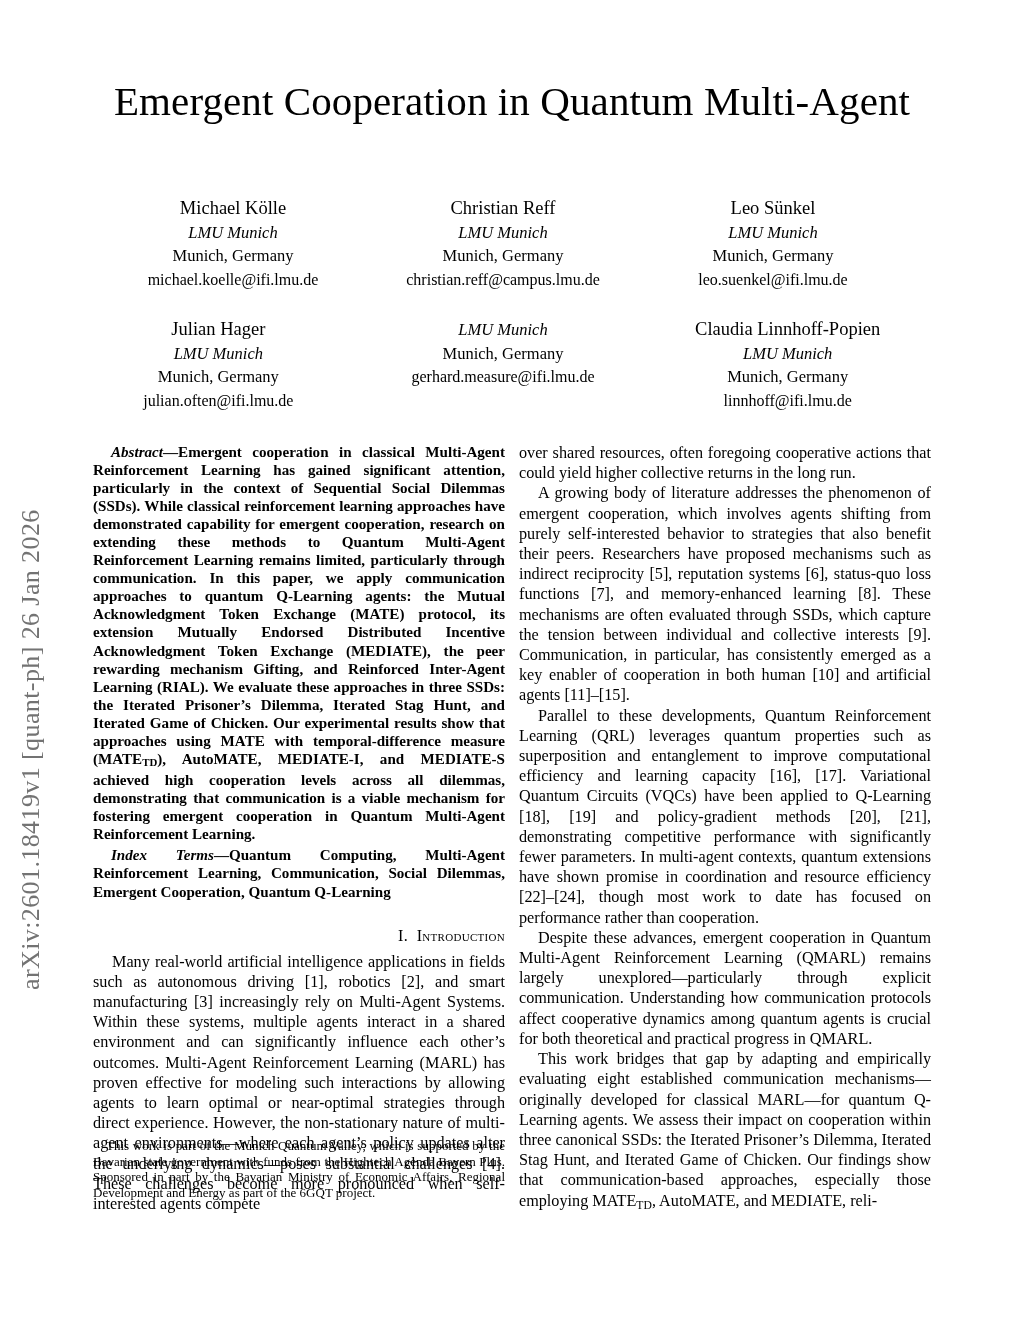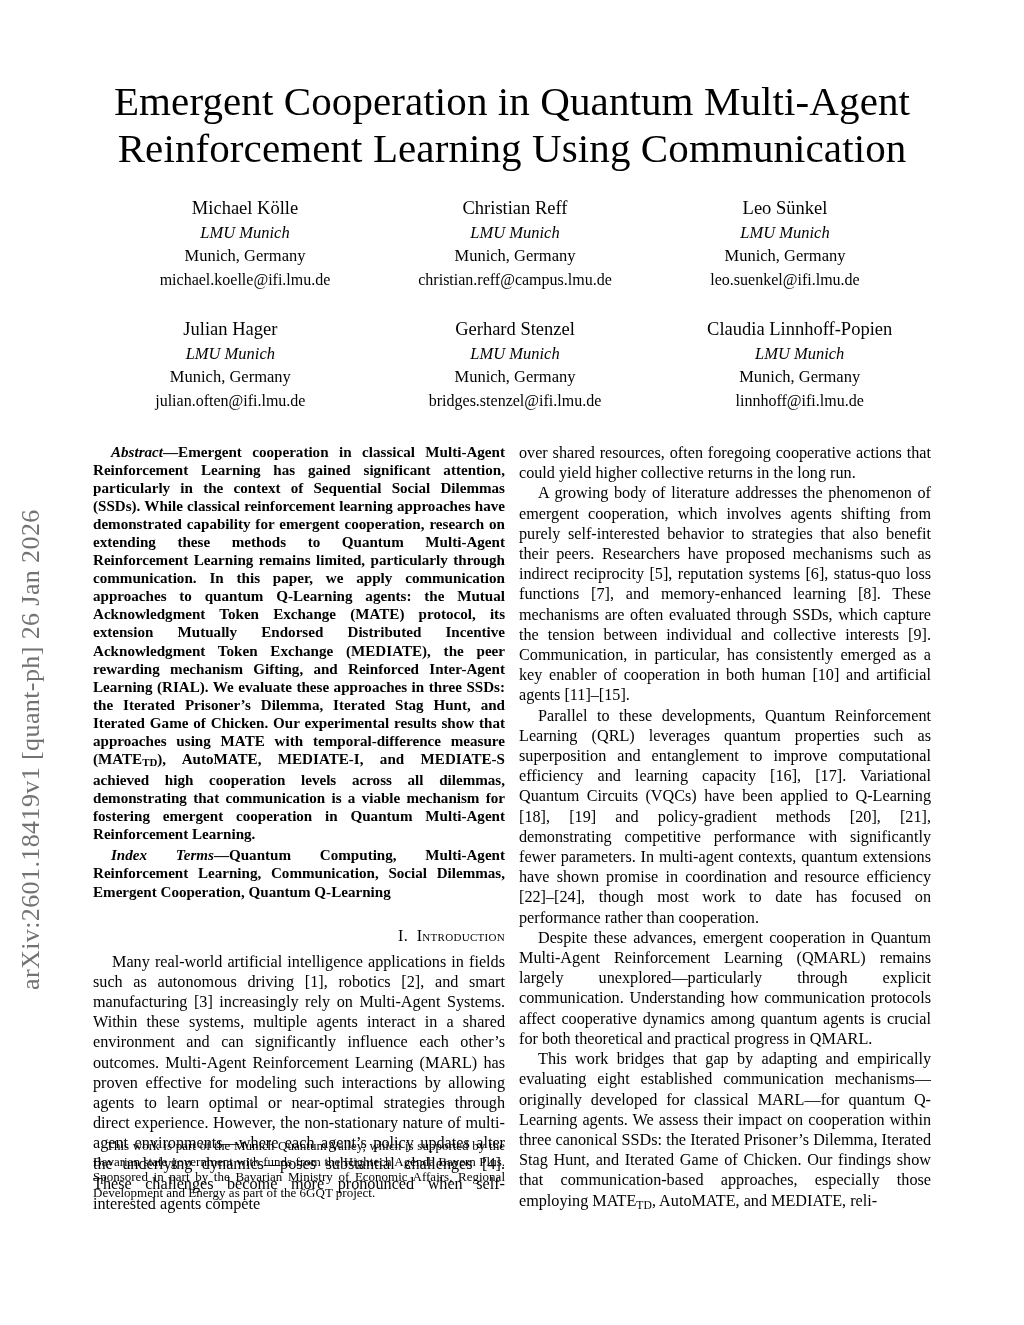--- a/index.html
+++ b/index.html
@@ -53,21 +53,21 @@
     font-size: 41px;
     line-height: 47px;
     font-weight: normal;
     letter-spacing: 0.1px;
     margin: 0;
   }
 
   
   .authors {
     position: absolute;
-    left: 110px;
+    left: 98px;
     top: 197px;
     width: 810px;
   }
   .author-row {
     display: flex;
     width: 100%;
   }
   .author-row.second { margin-top: 27px; gap: 44px; }
   .author-cell {
     flex: 1 1 33.33%;
@@ -155,21 +155,20 @@
 <body>
 
 <div class="page">
 
   <div class="arxiv-stamp">
     <div class="arxiv-stamp-text">arXiv:2601.18419v1  [quant-ph]  26 Jan 2026</div>
   </div>
 
   <div class="title-block">
     <div class="paper-title">Emergent Cooperation in Quantum Multi-Agent</div>
-    <div class="paper-title">Reinforcement Learning Using Communication</div>
   </div>
 
   <div class="authors">
     <div class="author-row first">
       <div class="author-cell">
         <div class="author-name">Michael Kölle</div>
         <div class="author-affil">LMU Munich</div>
         <div class="author-city">Munich, Germany</div>
         <div class="author-email">michael.koelle@ifi.lmu.de</div>
       </div>
@@ -187,24 +186,23 @@
       </div>
     </div>
     <div class="author-row second">
       <div class="author-cell">
         <div class="author-name">Julian Hager</div>
         <div class="author-affil">LMU Munich</div>
         <div class="author-city">Munich, Germany</div>
         <div class="author-email">julian.often@ifi.lmu.de</div>
       </div>
       <div class="author-cell">
-        <div class="author-name">Gerhard Stenzel</div>
-        <div class="author-affil">LMU Munich</div>
-        <div class="author-city">Munich, Germany</div>
-        <div class="author-email">bridges.stenzel@ifi.lmu.de</div>
+        <div class="author-affil">LMU Munich</div>
+        <div class="author-city">Munich, Germany</div>
+        <div class="author-email">gerhard.measure@ifi.lmu.de</div>
       </div>
       <div class="author-cell">
         <div class="author-name">Claudia Linnhoff-Popien</div>
         <div class="author-affil">LMU Munich</div>
         <div class="author-city">Munich, Germany</div>
         <div class="author-email">linnhoff@ifi.lmu.de</div>
       </div>
     </div>
   </div>
 

